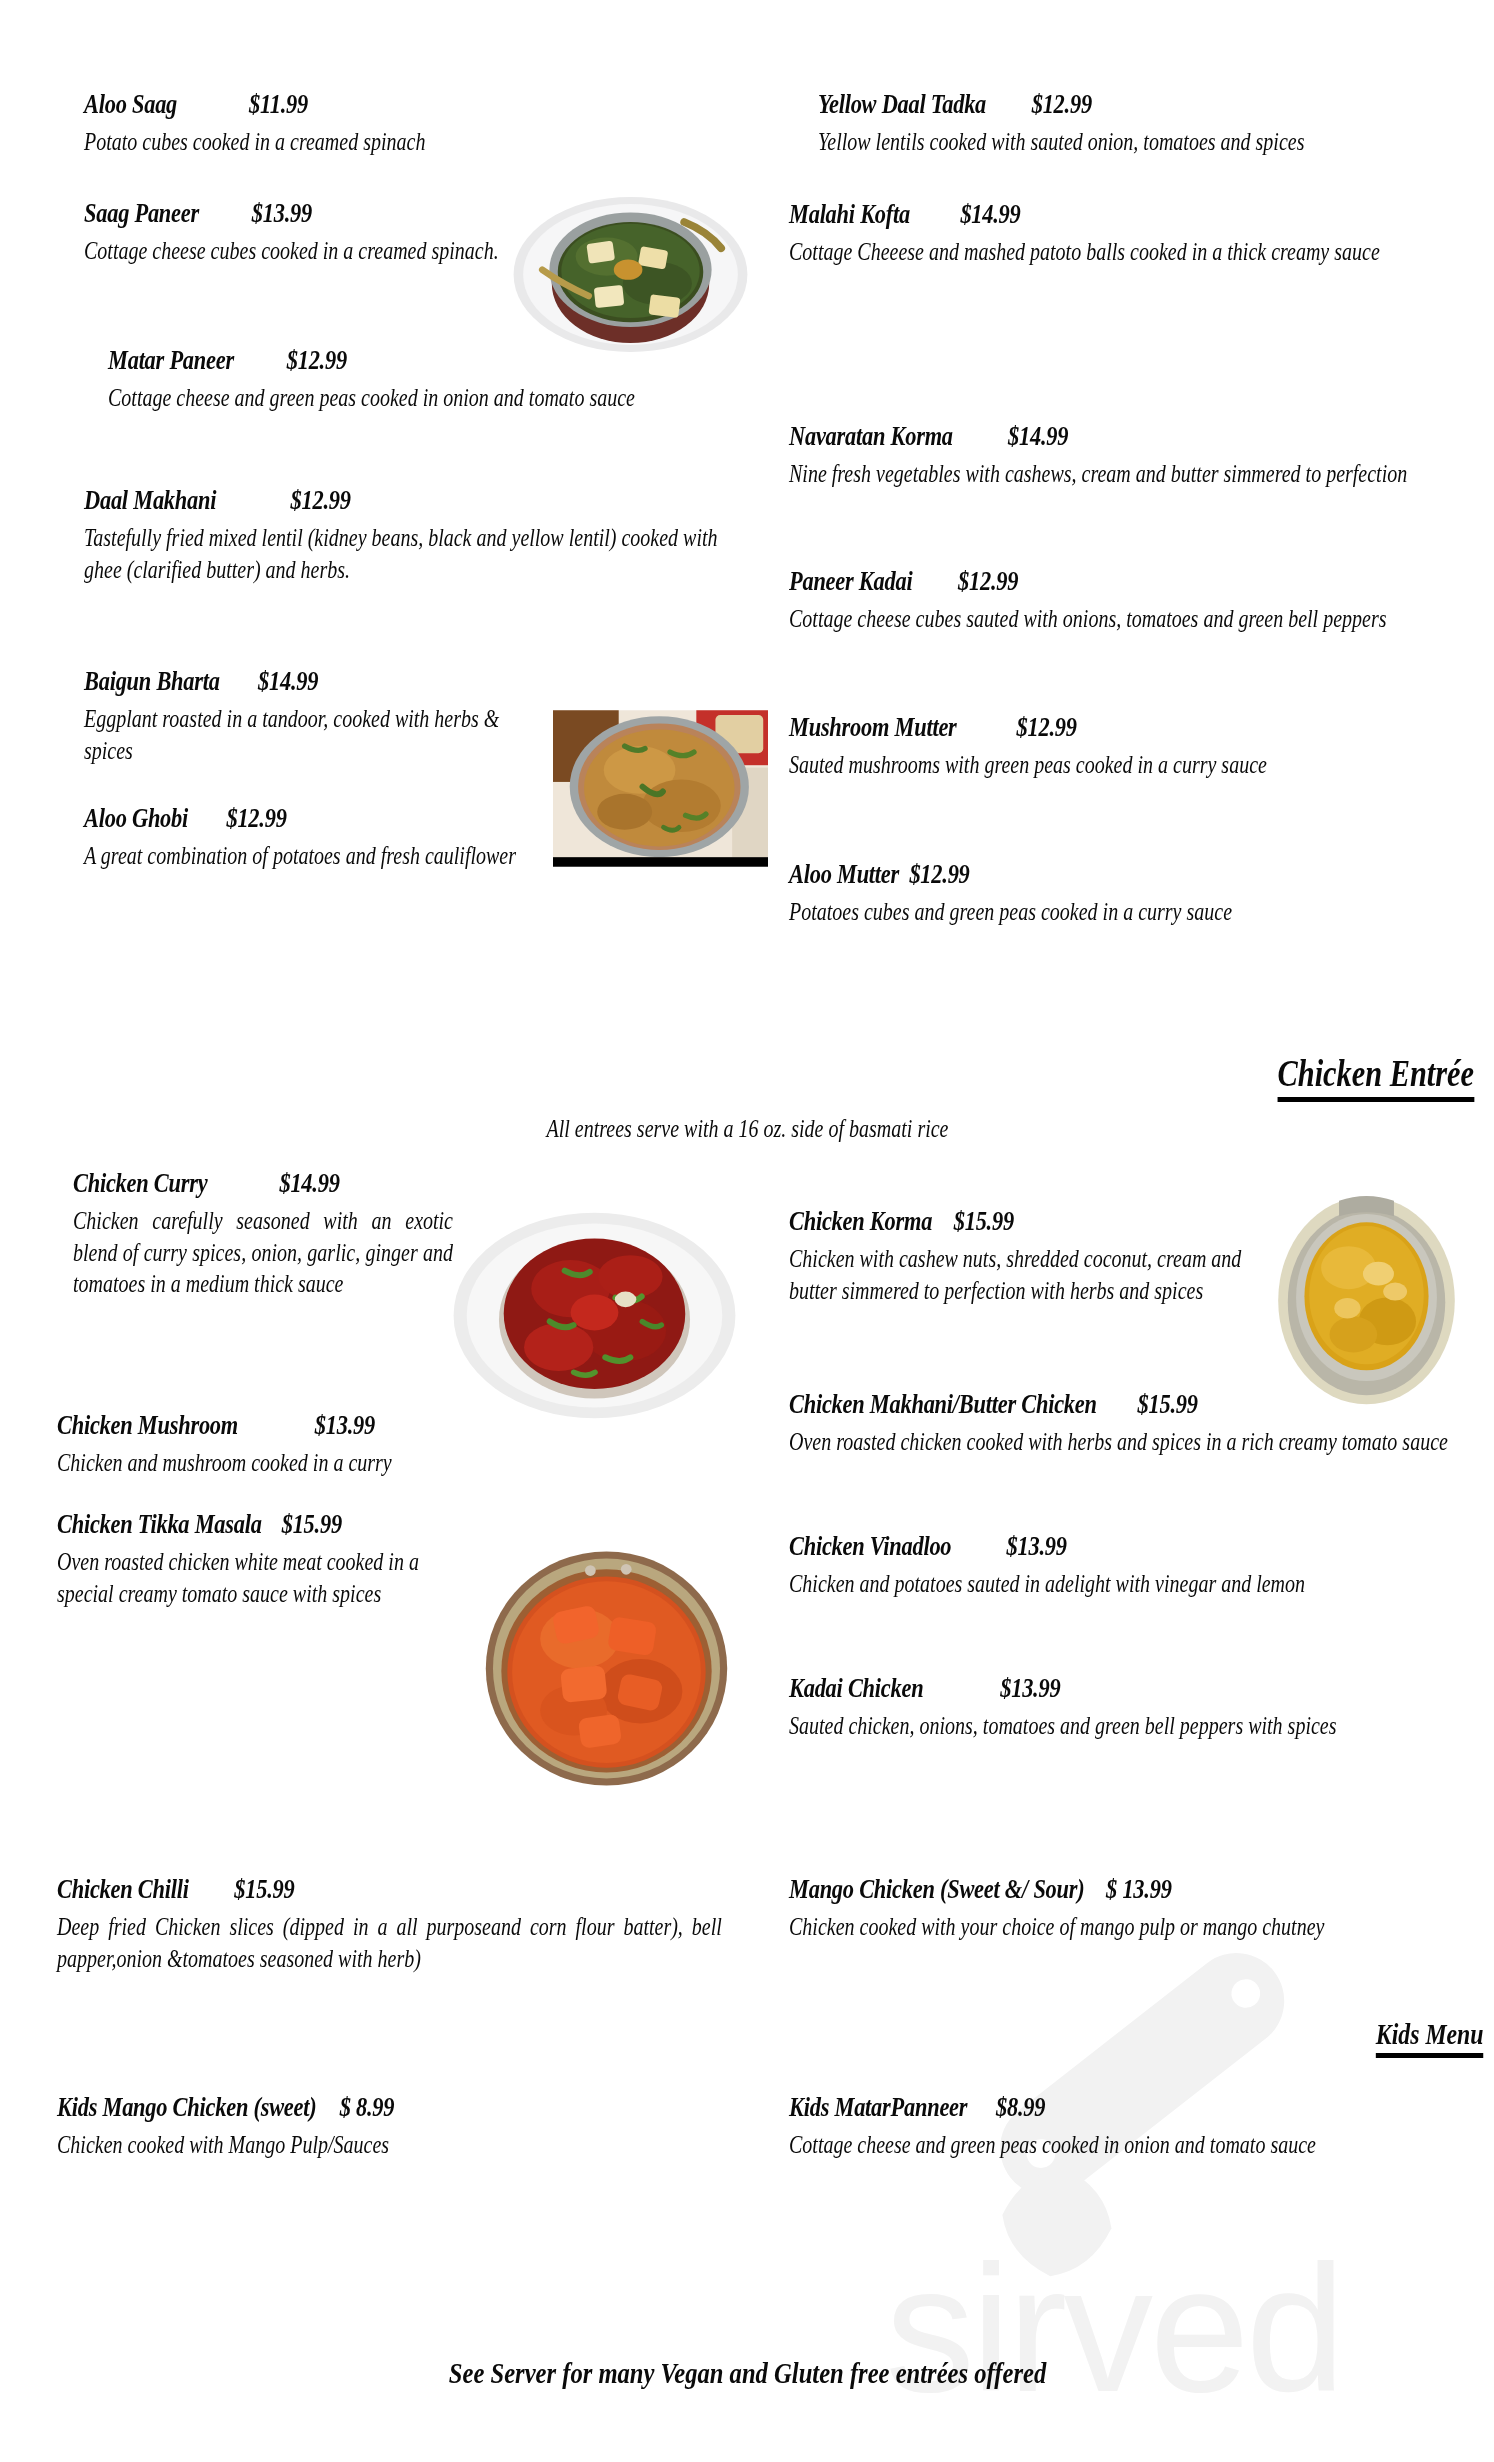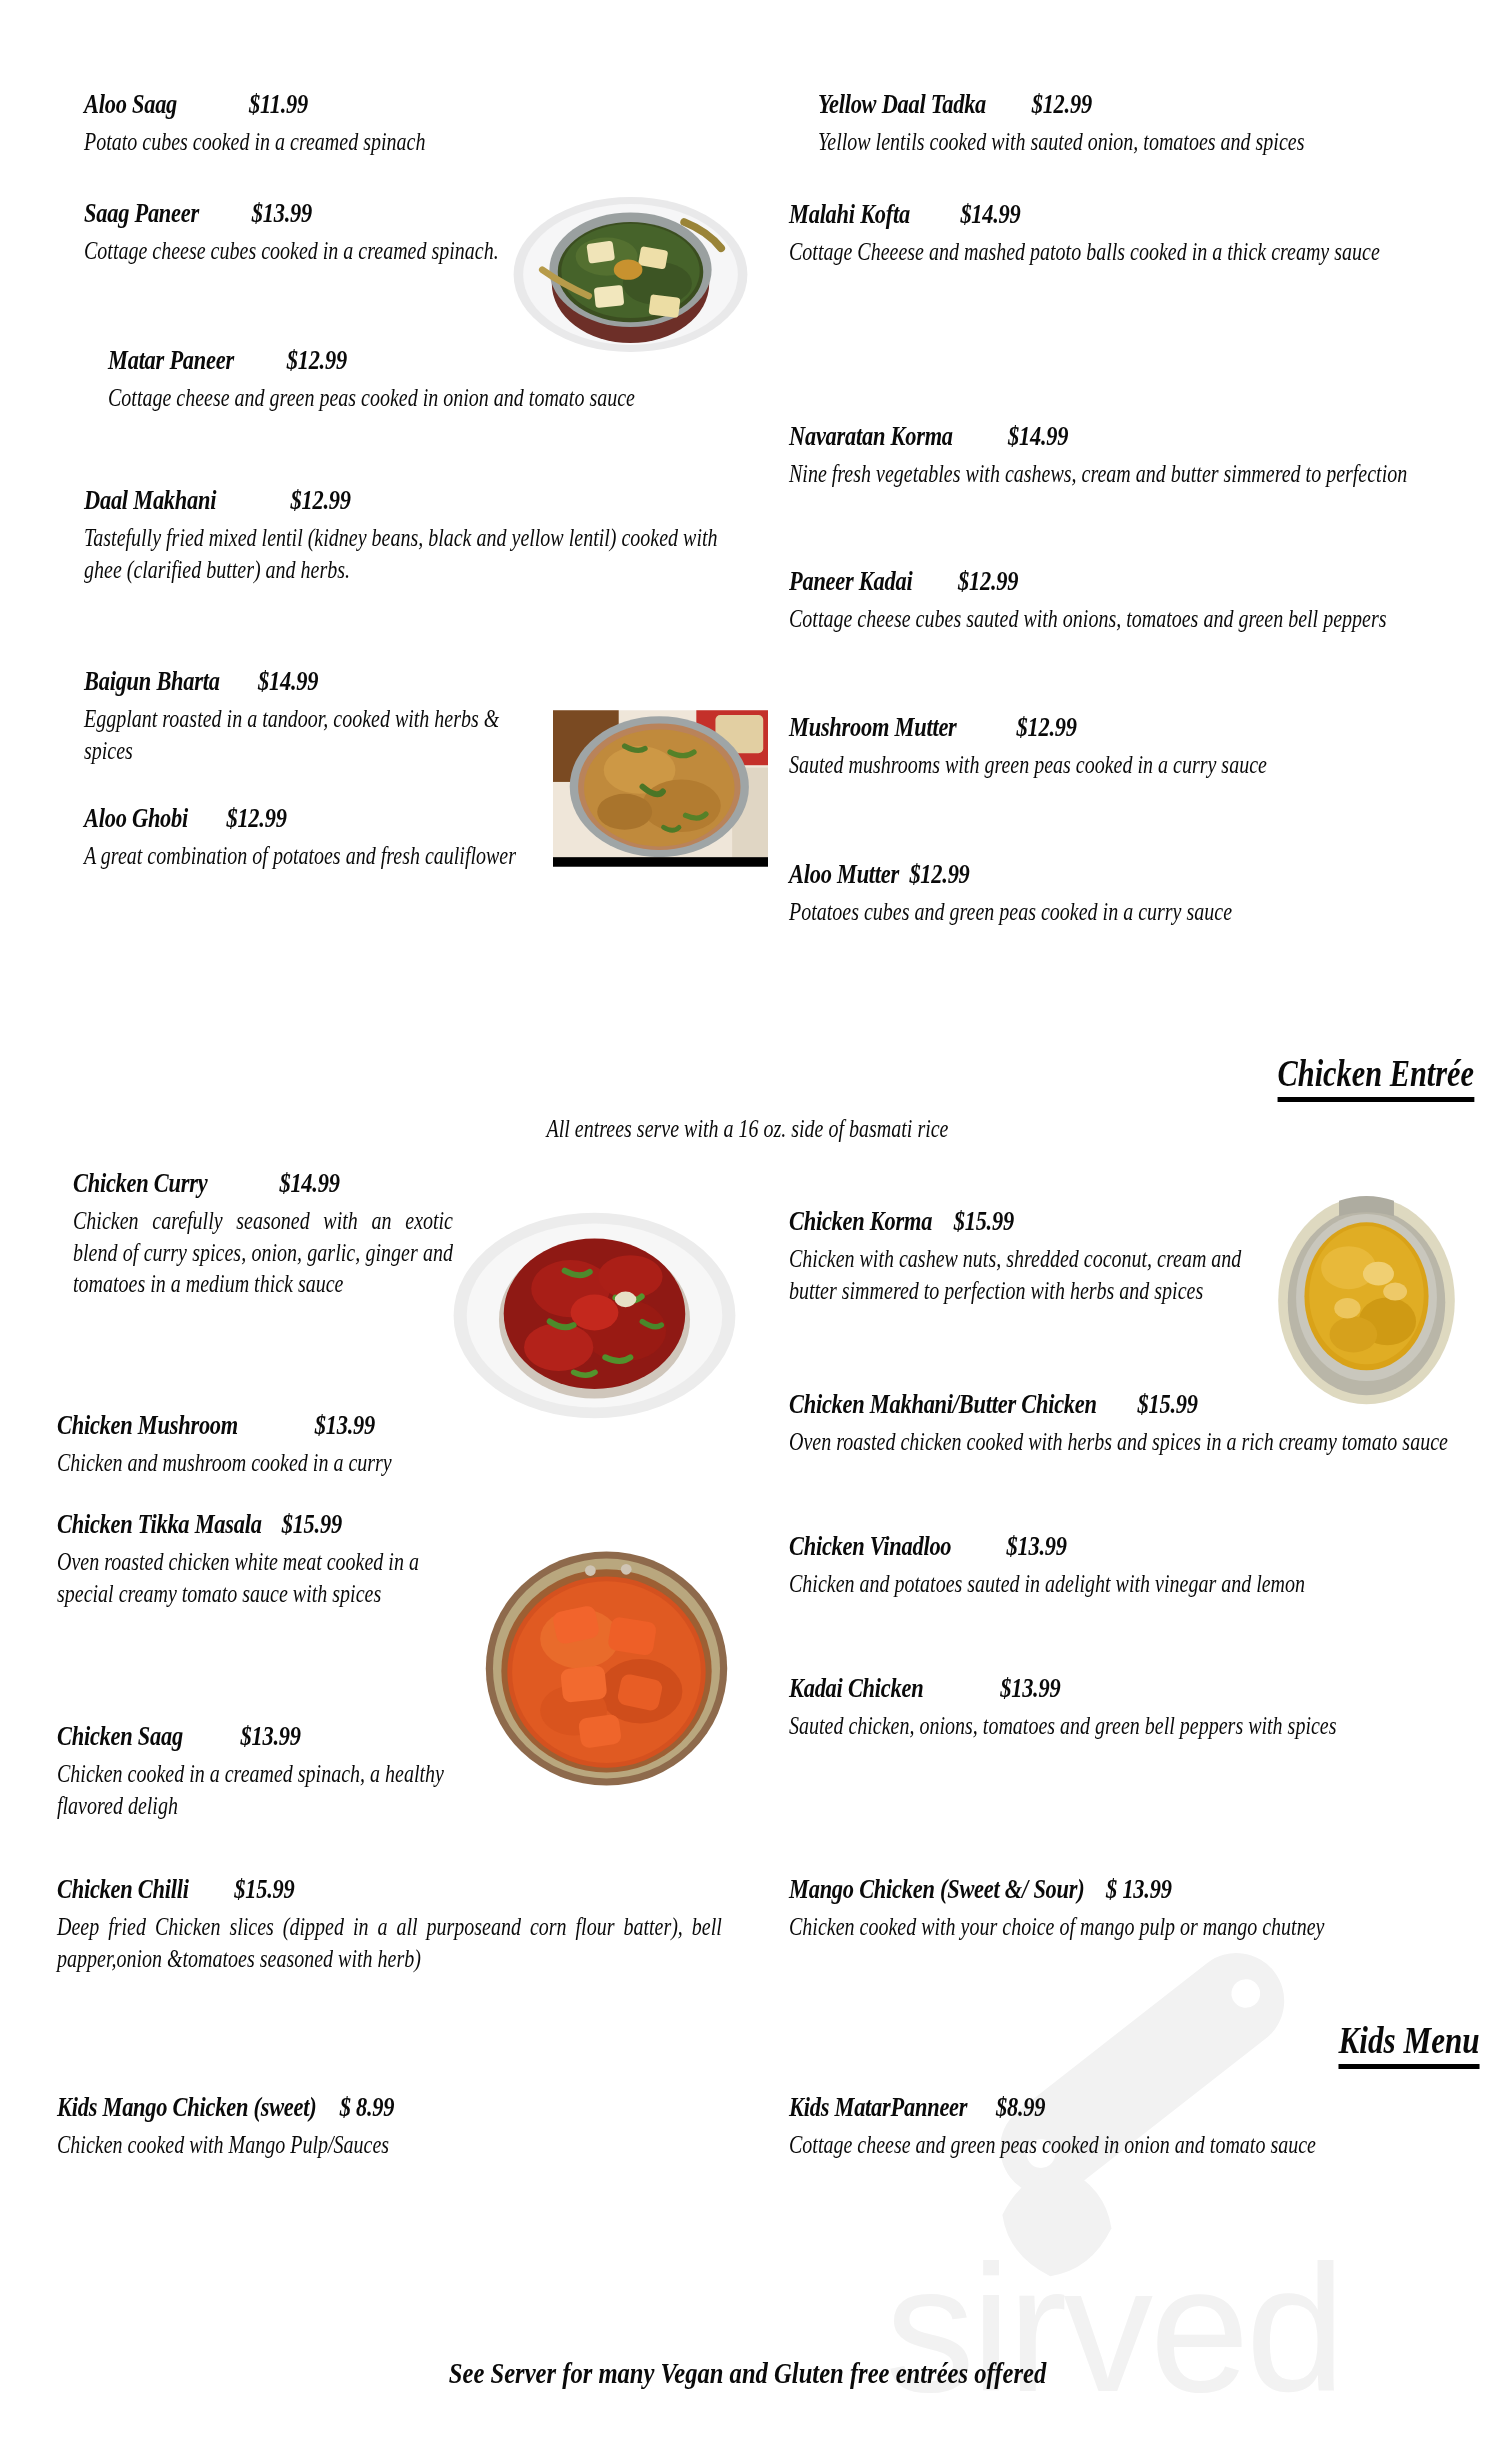--- a/index.html
+++ b/index.html
@@ -302,24 +302,20 @@
     <div class="dish-name"><span>Chicken Mushroom</span><span class="price-gap" style="width:96px"></span><span>$13.99</span></div>
     <div class="dish-desc nojust" style="margin-top:8.4px; width:753px;">Chicken and mushroom cooked in a curry</div>
   </div>
 
   <div class="blk" style="left:57px; top:1510px; width:658px;">
     <div class="dish-name"><span>Chicken Tikka Masala</span><span class="price-gap" style="width:25px"></span><span>$15.99</span></div>
     <div class="dish-desc" style="margin-top:8.4px; width:505px; white-space:pre-line;">Oven roasted chicken white meat cooked in a
  special creamy tomato sauce with spices</div>
   </div>
 
-  <div class="blk" style="left:57px; top:1722px; width:658px;">
-    <div class="dish-name"><span>Chicken Saag</span><span class="price-gap" style="width:72px"></span><span>$13.99</span></div>
-    <div class="dish-desc nojust" style="margin-top:8.4px; width:526px;">Chicken cooked in a creamed spinach, a healthy flavored deligh</div>
-  </div>
 
   <div class="blk" style="left:57px; top:1875px; width:658px;">
     <div class="dish-name"><span>Chicken Chilli</span><span class="price-gap" style="width:57px"></span><span>$15.99</span></div>
     <div class="dish-desc" style="margin-top:8.4px; width:831px;">Deep fried Chicken slices (dipped in a all purposeand corn flour batter), bell papper,onion &amp;tomatoes seasoned with herb)</div>
   </div>
 
   <div class="blk" style="left:789px; top:1207px; width:658px;">
     <div class="dish-name"><span>Chicken Korma</span><span class="price-gap" style="width:27px"></span><span>$15.99</span></div>
     <div class="dish-desc nojust" style="margin-top:8.4px; width:604px;">Chicken with cashew nuts, shredded coconut, cream and butter simmered to perfection with herbs and spices</div>
   </div>
@@ -337,21 +333,21 @@
   <div class="blk" style="left:789px; top:1674px; width:658px;">
     <div class="dish-name"><span>Kadai Chicken</span><span class="price-gap" style="width:96px"></span><span>$13.99</span></div>
     <div class="dish-desc" style="margin-top:8.4px; width:831px;">Sauted chicken, onions, tomatoes and green bell peppers with spices</div>
   </div>
 
   <div class="blk" style="left:789px; top:1875px; width:658px;">
     <div class="dish-name"><span>Mango Chicken (Sweet &amp;/ Sour)</span><span class="price-gap" style="width:27px"></span><span>$ 13.99</span></div>
     <div class="dish-desc" style="margin-top:8.4px; width:831px;">Chicken cooked with your choice of mango pulp or mango chutney</div>
   </div>
 
-  <div class="section-head" style="left:0; top:2018px; width:1495px; font-size:38px;">
+  <div class="section-head" style="left:0; top:2018px; width:1495px; font-size:29px;">
     <span class="txt">Kids Menu</span>
   </div>
 
   <div class="blk" style="left:57px; top:2093px; width:658px;">
     <div class="dish-name"><span>Kids Mango Chicken (sweet)</span><span class="price-gap" style="width:29px"></span><span>$ 8.99</span></div>
     <div class="dish-desc nojust" style="margin-top:8.4px; width:658px;">Chicken cooked with Mango Pulp/Sauces</div>
   </div>
 
   <div class="blk" style="left:789px; top:2093px; width:658px;">
     <div class="dish-name"><span>Kids MatarPanneer</span><span class="price-gap" style="width:36px"></span><span>$8.99</span></div>

